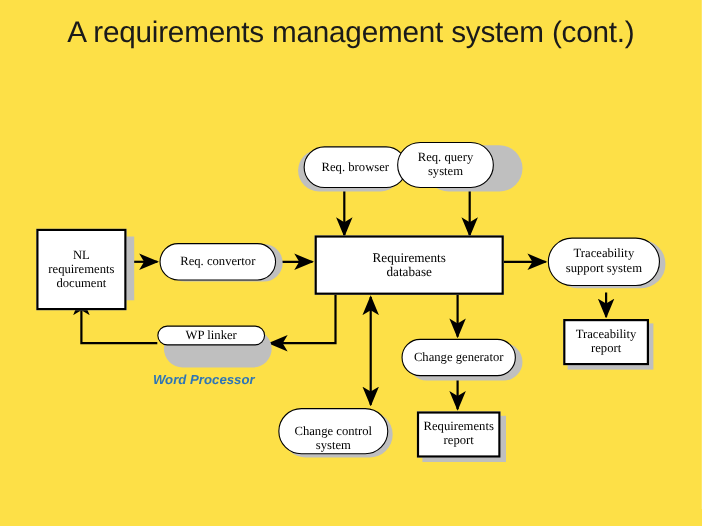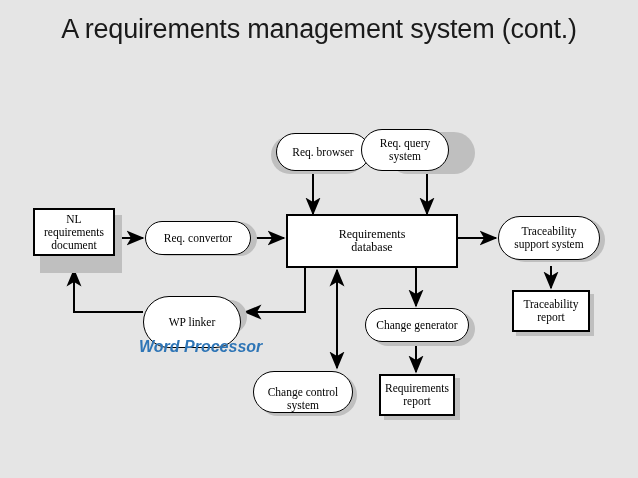--- a/index.html
+++ b/index.html
@@ -13,21 +13,21 @@
     position: relative;
     overflow: hidden;
     font-family: "Liberation Serif", serif;
   }
 
   #slide {
     position: absolute;
     left: 0; top: 0;
     width: 638px;
     height: 478px;
-    background: #e5e5e5;
+    background: #fde047;
   }
 
   
   #title {
     position: absolute;
     left: 40px;
     top: 12px;
     width: 558px;
     text-align: center;
     font-family: "Liberation Sans", sans-serif;
@@ -90,21 +90,21 @@
   }
   .shadow.rectsh { border-radius: 0; }
   .shadow.stadiumsh { border-radius: 999px; }
 
   
   #wp-annotation {
     position: absolute;
     font-family: "Liberation Sans", sans-serif;
     font-style: italic;
     font-weight: 700;
-    font-size: 16px;
+    font-size: 12px;
     color: #2e75b6;
     white-space: nowrap;
     z-index: 4;
   }
 </style>
 </head>
 <body>
 
 <div id="slide">
 
@@ -148,21 +148,21 @@
     <div class="shadow stadiumsh" style="left:151px; top:112px; width:106px; height:34px;"></div>
     <div class="shadow stadiumsh" style="left:271px; top:26px;  width:94px;  height:38px;"></div>
     <div class="shadow stadiumsh" style="left:387px; top:22px;  width:88px;  height:42px;"></div>
     <div class="shadow stadiumsh" style="left:503px; top:108px; width:102px; height:44px;"></div>
     <div class="shadow rectsh" style="left:516px; top:184px; width:78px;  height:42px;"></div>
     <div class="shadow stadiumsh" style="left:149px; top:190px; width:98px;  height:34px;"></div>
     <div class="shadow stadiumsh" style="left:257px; top:264px; width:100px; height:42px;"></div>
     <div class="shadow stadiumsh" style="left:371px; top:202px; width:104px; height:34px;"></div>
     <div class="shadow rectsh" style="left:384px; top:268px; width:76px;  height:42px;"></div>
 
-    <div class="node rect" style="left:33px; top:98px; width:82px; height:48px;">
+    <div class="node rect" style="left:33px; top:98px; width:82px; height:74px;">
       <span class="lbl">NL
 requirements
 document</span>
     </div>
 
     <div class="node stadium" style="left:145px; top:111px; width:106px; height:34px;align-items:center;">
       <span class="lbl">Req. convertor</span>
     </div>
 
     <div class="node stadium" style="left:276px; top:23px; width:94px; height:38px;text-align:center;">
@@ -182,21 +182,21 @@
     <div class="node stadium" style="left:498px; top:106px; width:102px; height:44px;">
       <span class="lbl">Traceability
 support system</span>
     </div>
 
     <div class="node rect" style="left:512px; top:180px; width:78px; height:42px;">
       <span class="lbl">Traceability
 report</span>
     </div>
 
-    <div class="node stadium" style="left:143px; top:186px; width:98px; height:52px;">
+    <div class="node stadium" style="left:143px; top:186px; width:98px; height:18px;">
       <span class="lbl">WP linker</span>
     </div>
 
     <div class="node stadium" style="left:253px; top:261px; width:100px; height:42px;align-items:flex-end;">
       <span class="lbl">Change control
 system</span>
     </div>
 
     <div class="node stadium" style="left:365px; top:198px; width:104px; height:34px;">
       <span class="lbl">Change generator</span>

